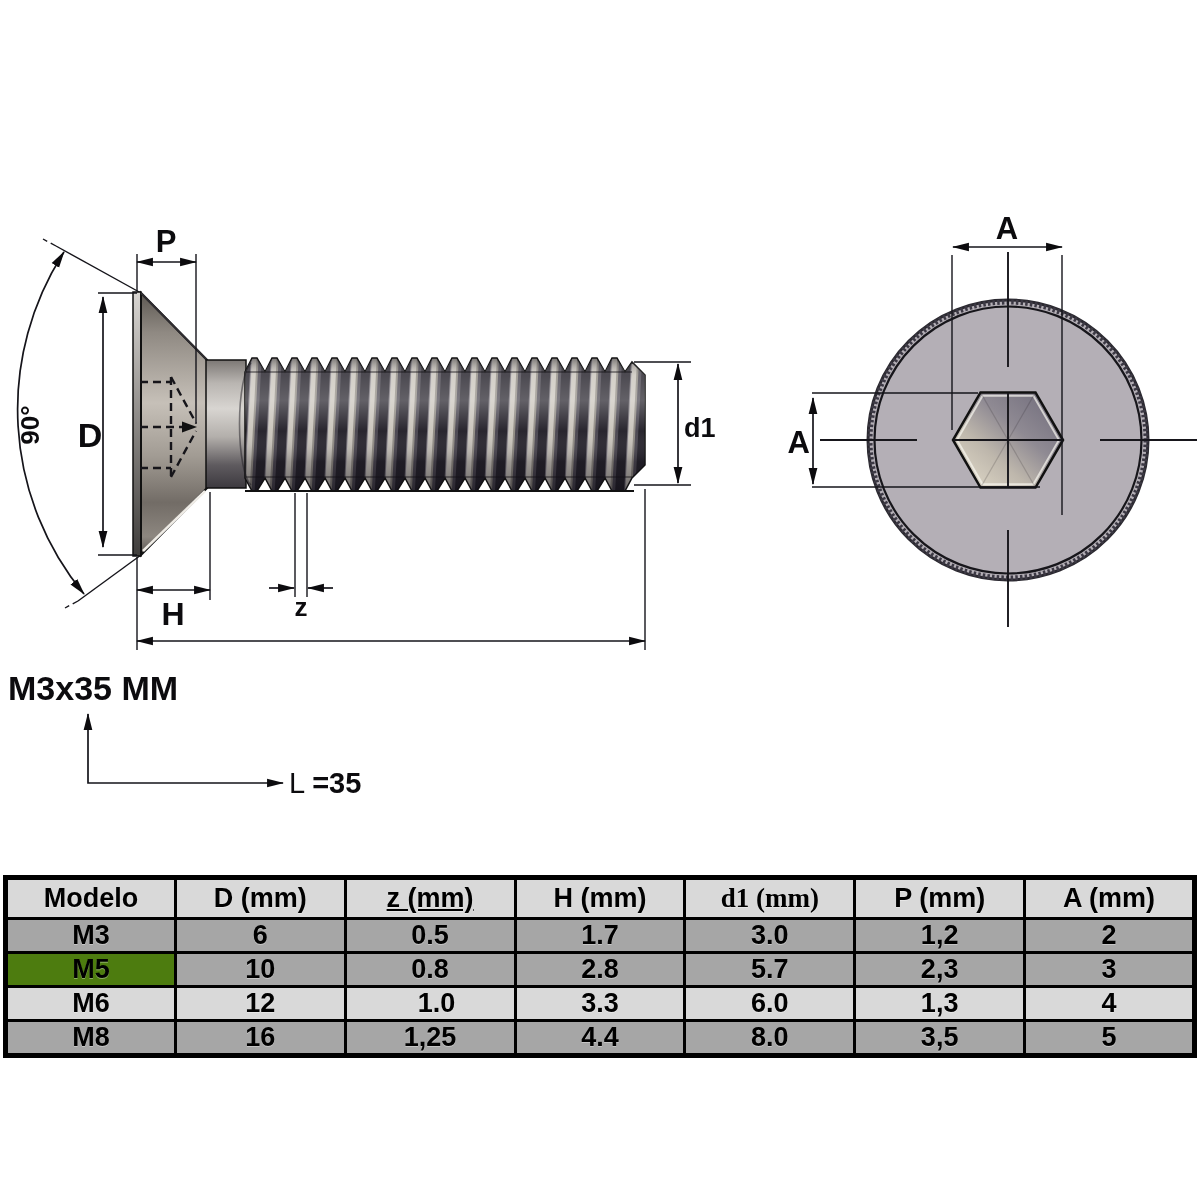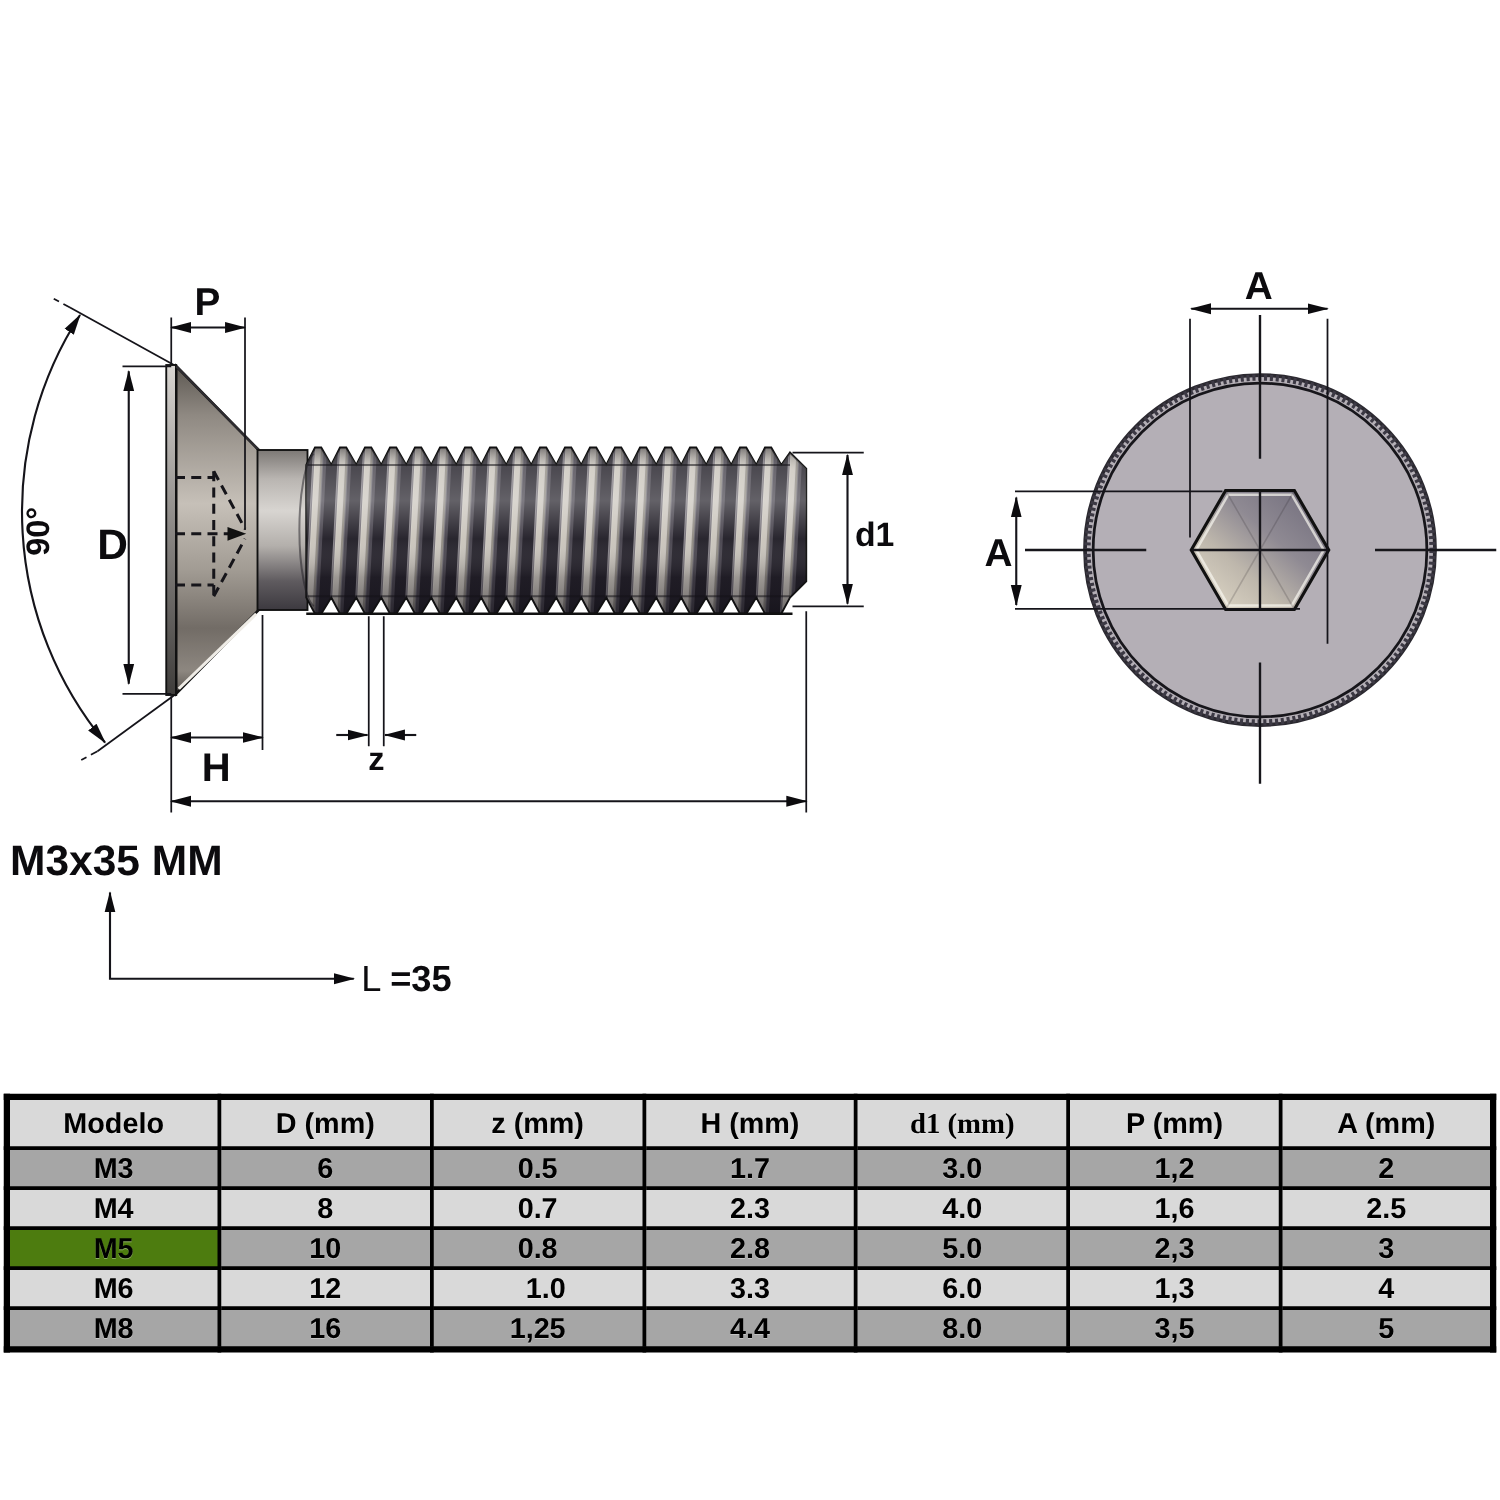--- a/index.html
+++ b/index.html
@@ -6,21 +6,21 @@
   .stage{position:relative;width:1200px;height:1200px;background:#fff;overflow:hidden;
          font-family:"Liberation Sans", sans-serif;}
   svg text{font-family:"Liberation Sans", sans-serif;font-weight:bold;fill:#0c0b0e;}
   .eline{stroke:#15141a;stroke-width:1.4;}
   .dim{stroke:#15141a;stroke-width:1.7;fill:none;}
   .dash{stroke:#16151a;stroke-width:2.4;stroke-dasharray:8 5;fill:none;}
   .cline{stroke:#17161b;stroke-width:1.9;}
   .spec-table{position:absolute;left:3px;top:875px;width:1194px;border-collapse:collapse;
               table-layout:fixed;}
   .spec-table th,.spec-table td{border:3px solid #000;text-align:center;vertical-align:middle;
-              font-weight:bold;font-size:23px;color:#000;padding:0;
+              font-weight:bold;font-size:27px;color:#000;padding:0;
               text-shadow:0 1px 0 rgba(255,255,255,0.35);}
   .spec-table th{height:37px;}
   .spec-table td{height:29px;}
   .spec-table{border:5px solid #000;}
 </style>
 </head>
 <body>
 
 <div class="stage">
 
@@ -177,52 +177,43 @@
     <text x="289" y="793" font-size="29" text-anchor="start"><tspan font-weight="normal">L</tspan><tspan dx="7" font-weight="bold">=35</tspan></text>
   </g>
 </svg>
 
 
 <table class="spec-table">
   <thead>
     <tr id="spec-head-row">
           <th style="background: rgb(217, 217, 217);">Modelo</th>
           <th style="background: rgb(217, 217, 217);">D (mm)</th>
-          <th style="background: rgb(217, 217, 217);">z (mm)</th>
+          <th style="background: rgb(217, 217, 217); text-decoration: underline;">z (mm)</th>
           <th style="background: rgb(217, 217, 217);">H (mm)</th>
           <th style="background: rgb(217, 217, 217); font-family: Liberation Serif, serif;">d1 (mm)</th>
           <th style="background: rgb(217, 217, 217);">P (mm)</th>
           <th style="background: rgb(217, 217, 217);">A (mm)</th>
         </tr>
   </thead>
   <tbody id="spec-body">
         <tr>
           <td style="background: rgb(166, 166, 166);">M3</td>
           <td style="background: rgb(166, 166, 166);">6</td>
           <td style="background: rgb(166, 166, 166);">0.5</td>
           <td style="background: rgb(166, 166, 166);">1.7</td>
           <td style="background: rgb(166, 166, 166);">3.0</td>
           <td style="background: rgb(166, 166, 166);">1,2</td>
           <td style="background: rgb(166, 166, 166);">2</td>
         </tr>
         <tr>
-          <td style="background: rgb(217, 217, 217);">M4</td>
-          <td style="background: rgb(217, 217, 217);">8</td>
-          <td style="background: rgb(217, 217, 217);">0.7</td>
-          <td style="background: rgb(217, 217, 217);">2.3</td>
-          <td style="background: rgb(217, 217, 217);">4.0</td>
-          <td style="background: rgb(217, 217, 217);">1,6</td>
-          <td style="background: rgb(217, 217, 217);">2.5</td>
-        </tr>
-        <tr>
           <td style="background: #4d7c0f;">M5</td>
           <td style="background: rgb(166, 166, 166);">10</td>
           <td style="background: rgb(166, 166, 166);">0.8</td>
           <td style="background: rgb(166, 166, 166);">2.8</td>
-          <td style="background: rgb(166, 166, 166);">5.0</td>
+          <td style="background: rgb(166, 166, 166);">5.7</td>
           <td style="background: rgb(166, 166, 166);">2,3</td>
           <td style="background: rgb(166, 166, 166);">3</td>
         </tr>
         <tr>
           <td style="background: rgb(217, 217, 217);">M6</td>
           <td style="background: rgb(217, 217, 217);">12</td>
           <td style="background: rgb(217, 217, 217); padding-left: 13px;">1.0</td>
           <td style="background: rgb(217, 217, 217);">3.3</td>
           <td style="background: rgb(217, 217, 217);">6.0</td>
           <td style="background: rgb(217, 217, 217);">1,3</td>

